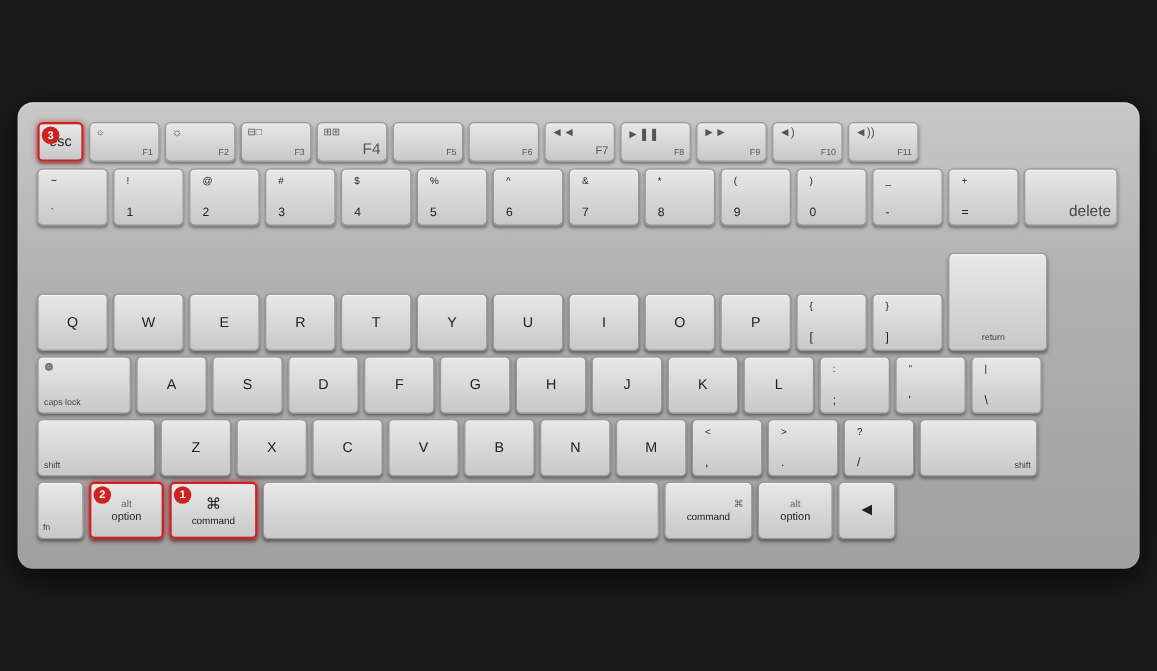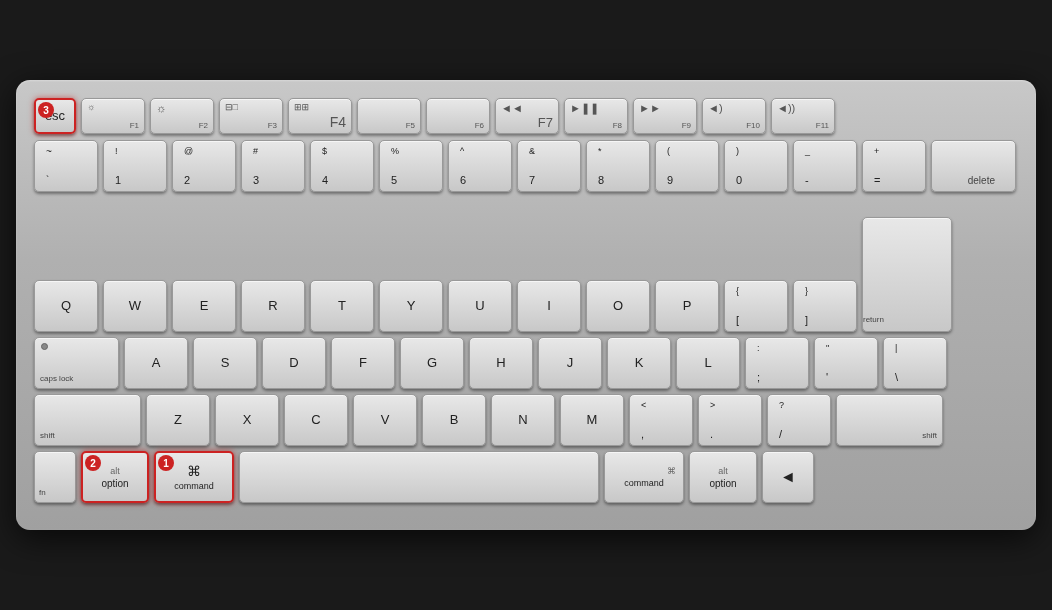--- a/index.html
+++ b/index.html
@@ -164,21 +164,21 @@
     </div>
     <div class="key k-f">
       <div class="flex-col-key">
         <span style="font-size:8px; color:#555;"></span>
         <span style="font-size:8px; color:#555; align-self:flex-end;">F6</span>
       </div>
     </div>
     <div class="key k-f">
       <div class="flex-col-key">
         <span style="font-size:11px; color:#555;">◄◄</span>
-        <span style="font-size:13px; color:#555; align-self:flex-end;padding-left:34px;">F7</span>
+        <span style="font-size:10px; color:#555; align-self:flex-end;padding-left:34px;">F7</span>
       </div>
     </div>
     <div class="key k-f">
       <div class="flex-col-key">
         <span style="font-size:11px; color:#555;">►❚❚</span>
         <span style="font-size:8px; color:#555; align-self:flex-end;">F8</span>
       </div>
     </div>
     <div class="key k-f">
       <div class="flex-col-key">
@@ -273,21 +273,21 @@
         <span class="bottom-char">-</span>
       </div>
     </div>
     <div class="key k-std two-char-key">
       <div class="flex-col-key">
         <span class="top-char">+</span>
         <span class="bottom-char">=</span>
       </div>
     </div>
     <div class="key k-backspace">
-      <span class="key-label small" style="font-size:10px; align-self:flex-end; margin-right:20px; margin-bottom:4px; margin-top:auto;">delete</span>
+      <span class="key-label small" style="font-size:14px; align-self:flex-end; margin-right:5px; margin-bottom:4px; margin-top:auto;">delete</span>
     </div>
   </div>
 
   <div class="key-row">
     <div class="key k-std">
         <span class="key-label large">Q</span>
       </div>
     <div class="key k-std">
         <span class="key-label large">W</span>
       </div>
@@ -320,21 +320,21 @@
         <span class="top-char">{</span>
         <span class="bottom-char">[</span>
       </div>
     </div>
     <div class="key k-std two-char-key">
       <div class="flex-col-key">
         <span class="top-char">}</span>
         <span class="bottom-char">]</span>
       </div>
     </div>
-    <div class="key k-return" style="height:115px; border-radius:5px; align-items:flex-start; justify-content:flex-end; padding-bottom:6px; padding-right:8px;margin-top:20px;">
+    <div class="key k-return" style="height:89px; border-radius:5px; align-items:center; justify-content:flex-end; padding-bottom:6px; padding-right:8px;margin-top:20px;">
       <span class="key-label small">return</span>
     </div>
   </div>
 
   <div class="key-row">
     <div class="key k-caps" style="position:relative;">
       <span style="position:absolute; top:5px; left:6px; width:7px; height:7px; border-radius:50%; background:#888; border:1px solid #666;"></span>
       <span class="key-label small" style="align-self:flex-start; margin-left:5px; margin-bottom:4px; margin-top:auto; font-size:8px;">caps lock</span>
     </div>
     <div class="key k-std">

